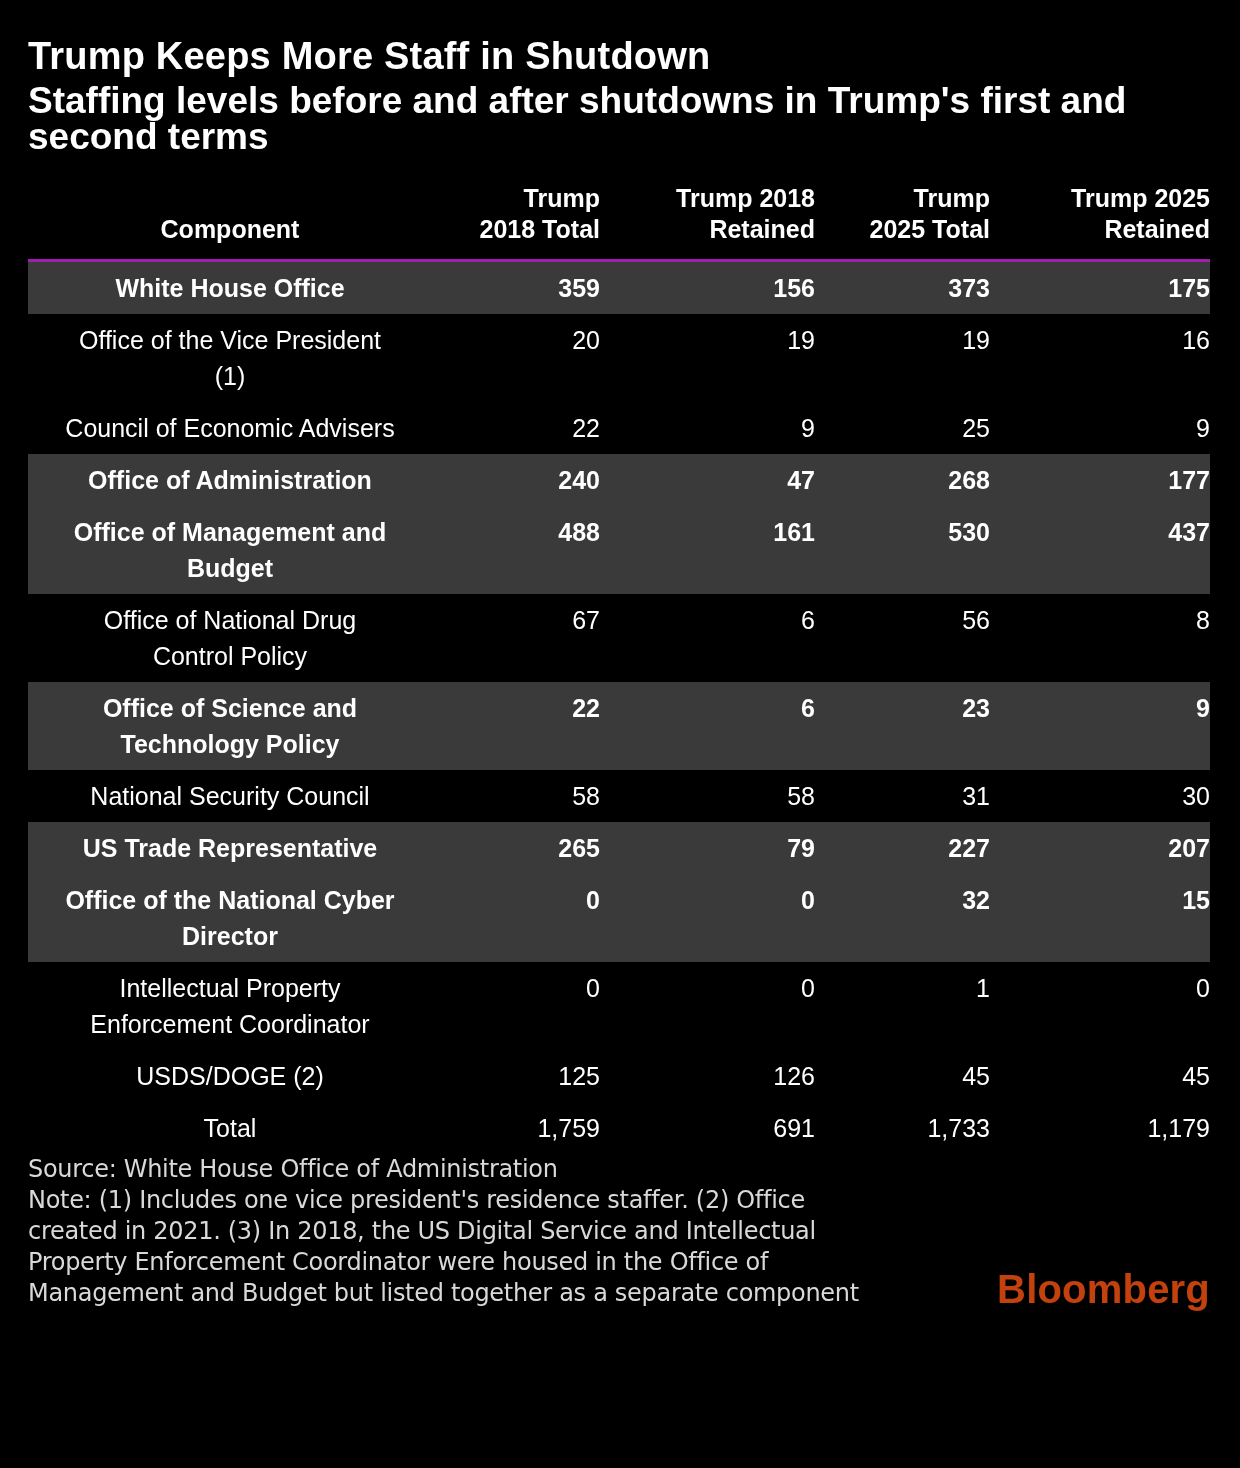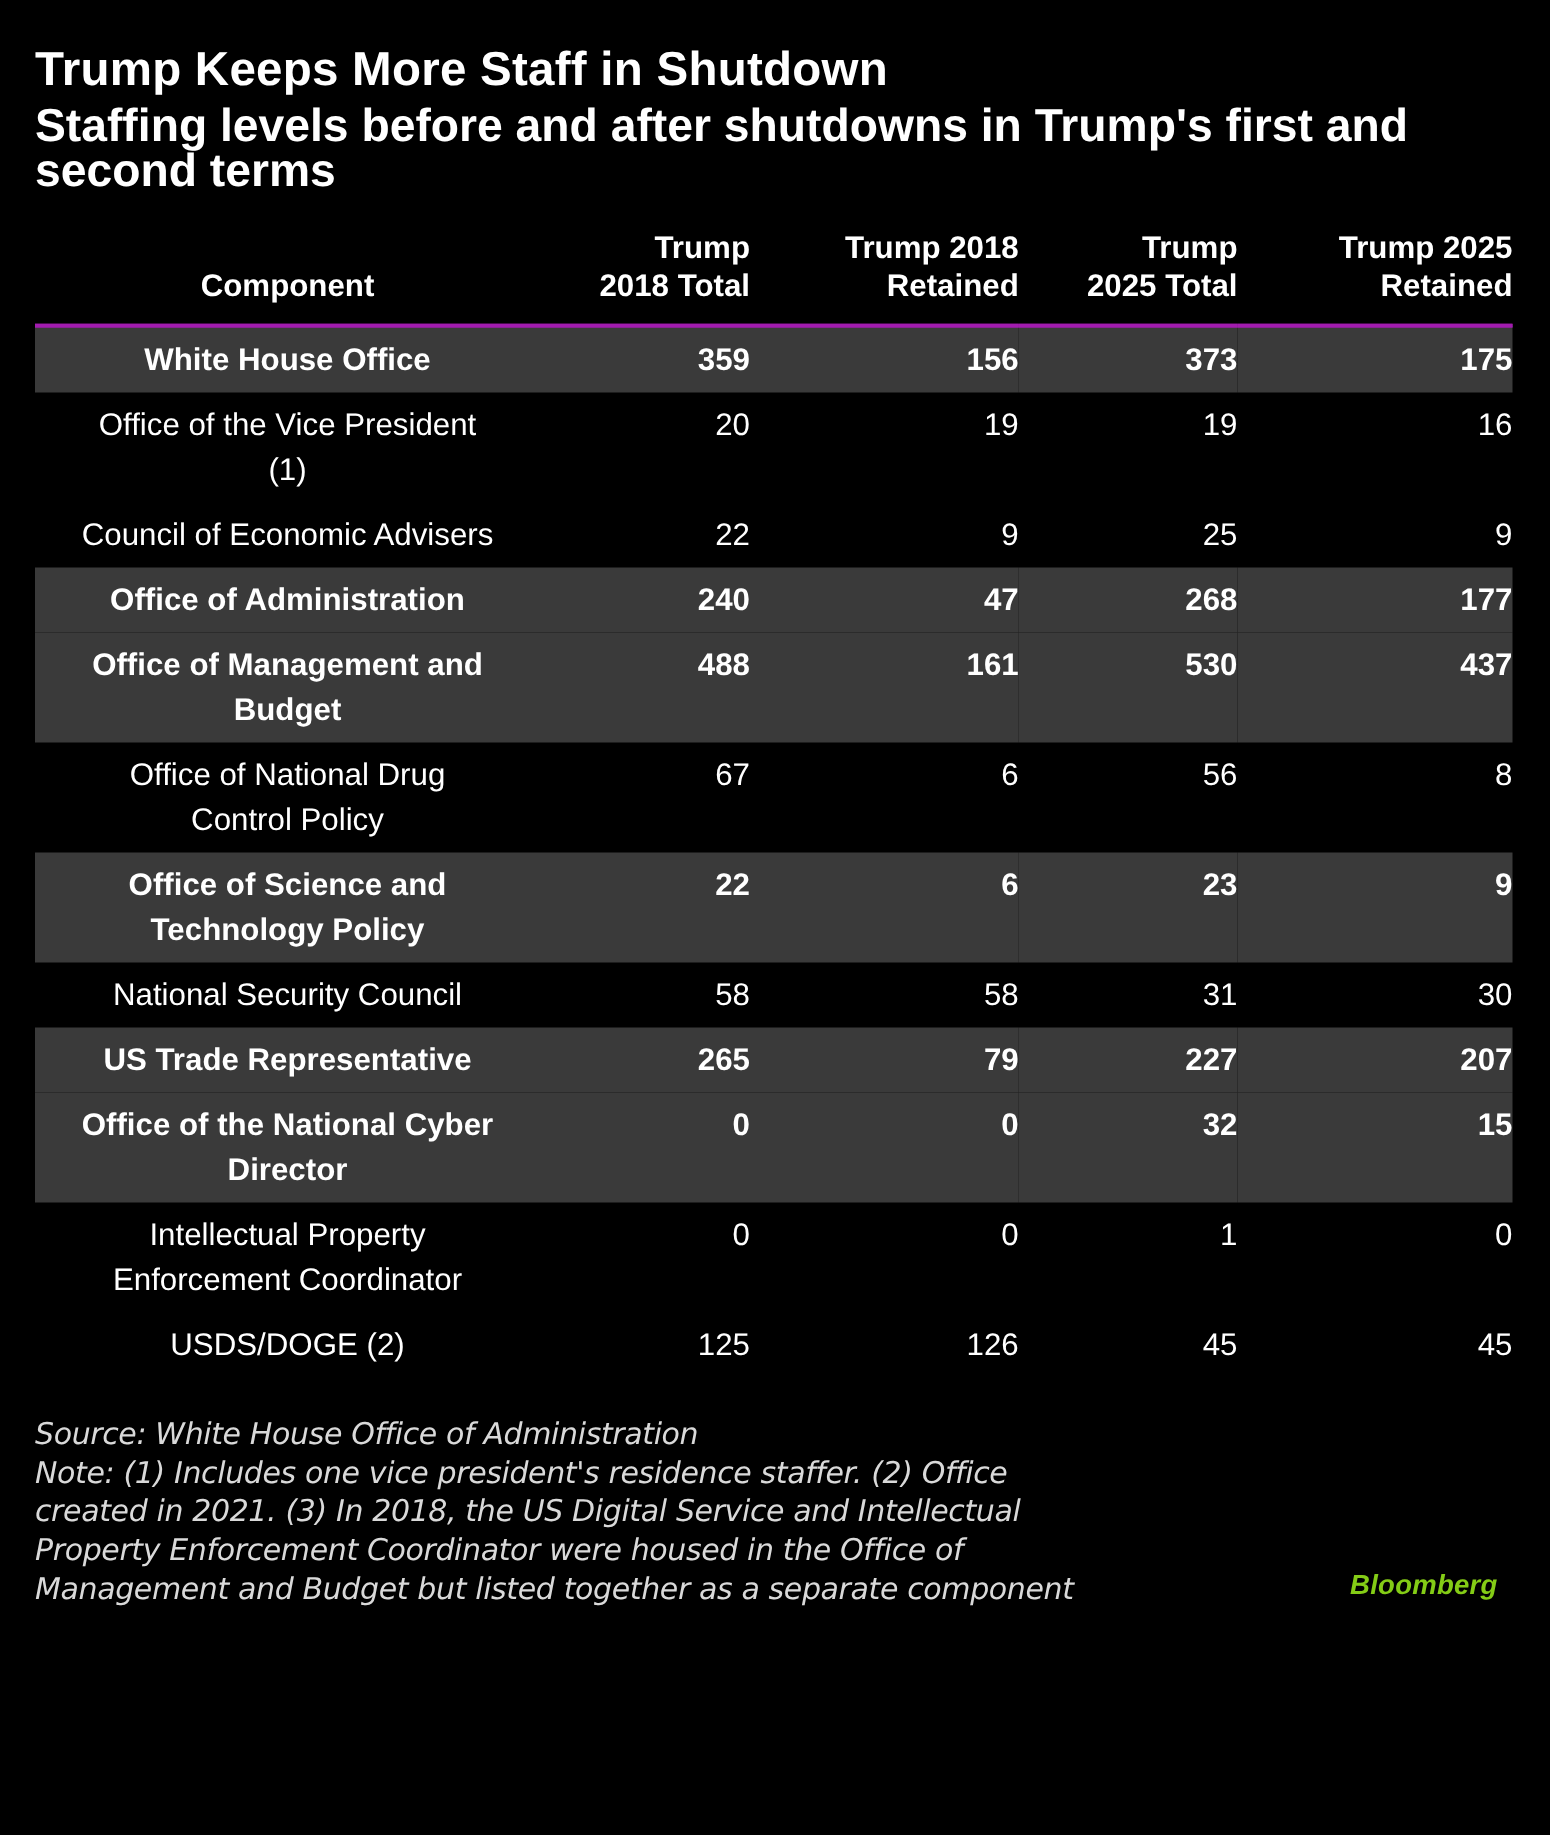--- a/index.html
+++ b/index.html
@@ -59,39 +59,37 @@
     padding: 8px 0;
   }
   tbody td.comp {
     text-align: center;
     white-space: pre-line;
   }
   tbody td.num { text-align: right; }
   tbody tr.hl { background: #3a3a3a; }
   tbody tr.hl td { font-weight: 700; }
   .footer {
-    margin-top: 30px;
     position: relative;
     width: 1182px;
     font-family: "DejaVu Sans", sans-serif;
     color: #d9d9d9;
     font-size: 24px;
     line-height: 31px;
     letter-spacing: -0.3px;
-    font-style: italic;
   }
   .footer .source { width: 940px; }
   .footer .note { width: 940px; white-space: pre-line; }
   .brand {
     position: absolute;
-    right: 12px;
+    right: 0;
     bottom: 4px;
     font-family: "Liberation Sans", sans-serif;
-    color: #84cc16;
-    font-size: 22px;
+    color: #c2410c;
+    font-size: 40px;
     font-weight: 700;
     letter-spacing: 0.2px;
   }
 </style>
 </head>
 <body style="background: rgb(0, 0, 0);">
 
 <div class="container">
 
   <div class="title">Trump Keeps More Staff in Shutdown</div>
@@ -212,20 +210,27 @@
           <td class="num">1</td>
           <td class="num">0</td>
         </tr>
         <tr>
           <td class="comp">USDS/DOGE (2)</td>
           <td class="num">125</td>
           <td class="num">126</td>
           <td class="num">45</td>
           <td class="num">45</td>
         </tr>
+        <tr>
+          <td class="comp">Total</td>
+          <td class="num">1,759</td>
+          <td class="num">691</td>
+          <td class="num">1,733</td>
+          <td class="num">1,179</td>
+        </tr>
       </tbody>
   </table>
 
   <div class="footer" style="color: rgb(217, 217, 217);">
     <div class="source">Source: White House Office of Administration</div>
     <div class="note">Note: (1) Includes one vice president's residence staffer. (2) Office
 created in 2021. (3) In 2018, the US Digital Service and Intellectual
 Property Enforcement Coordinator were housed in the Office of
 Management and Budget but listed together as a separate component</div>
     <div class="brand">Bloomberg</div>

